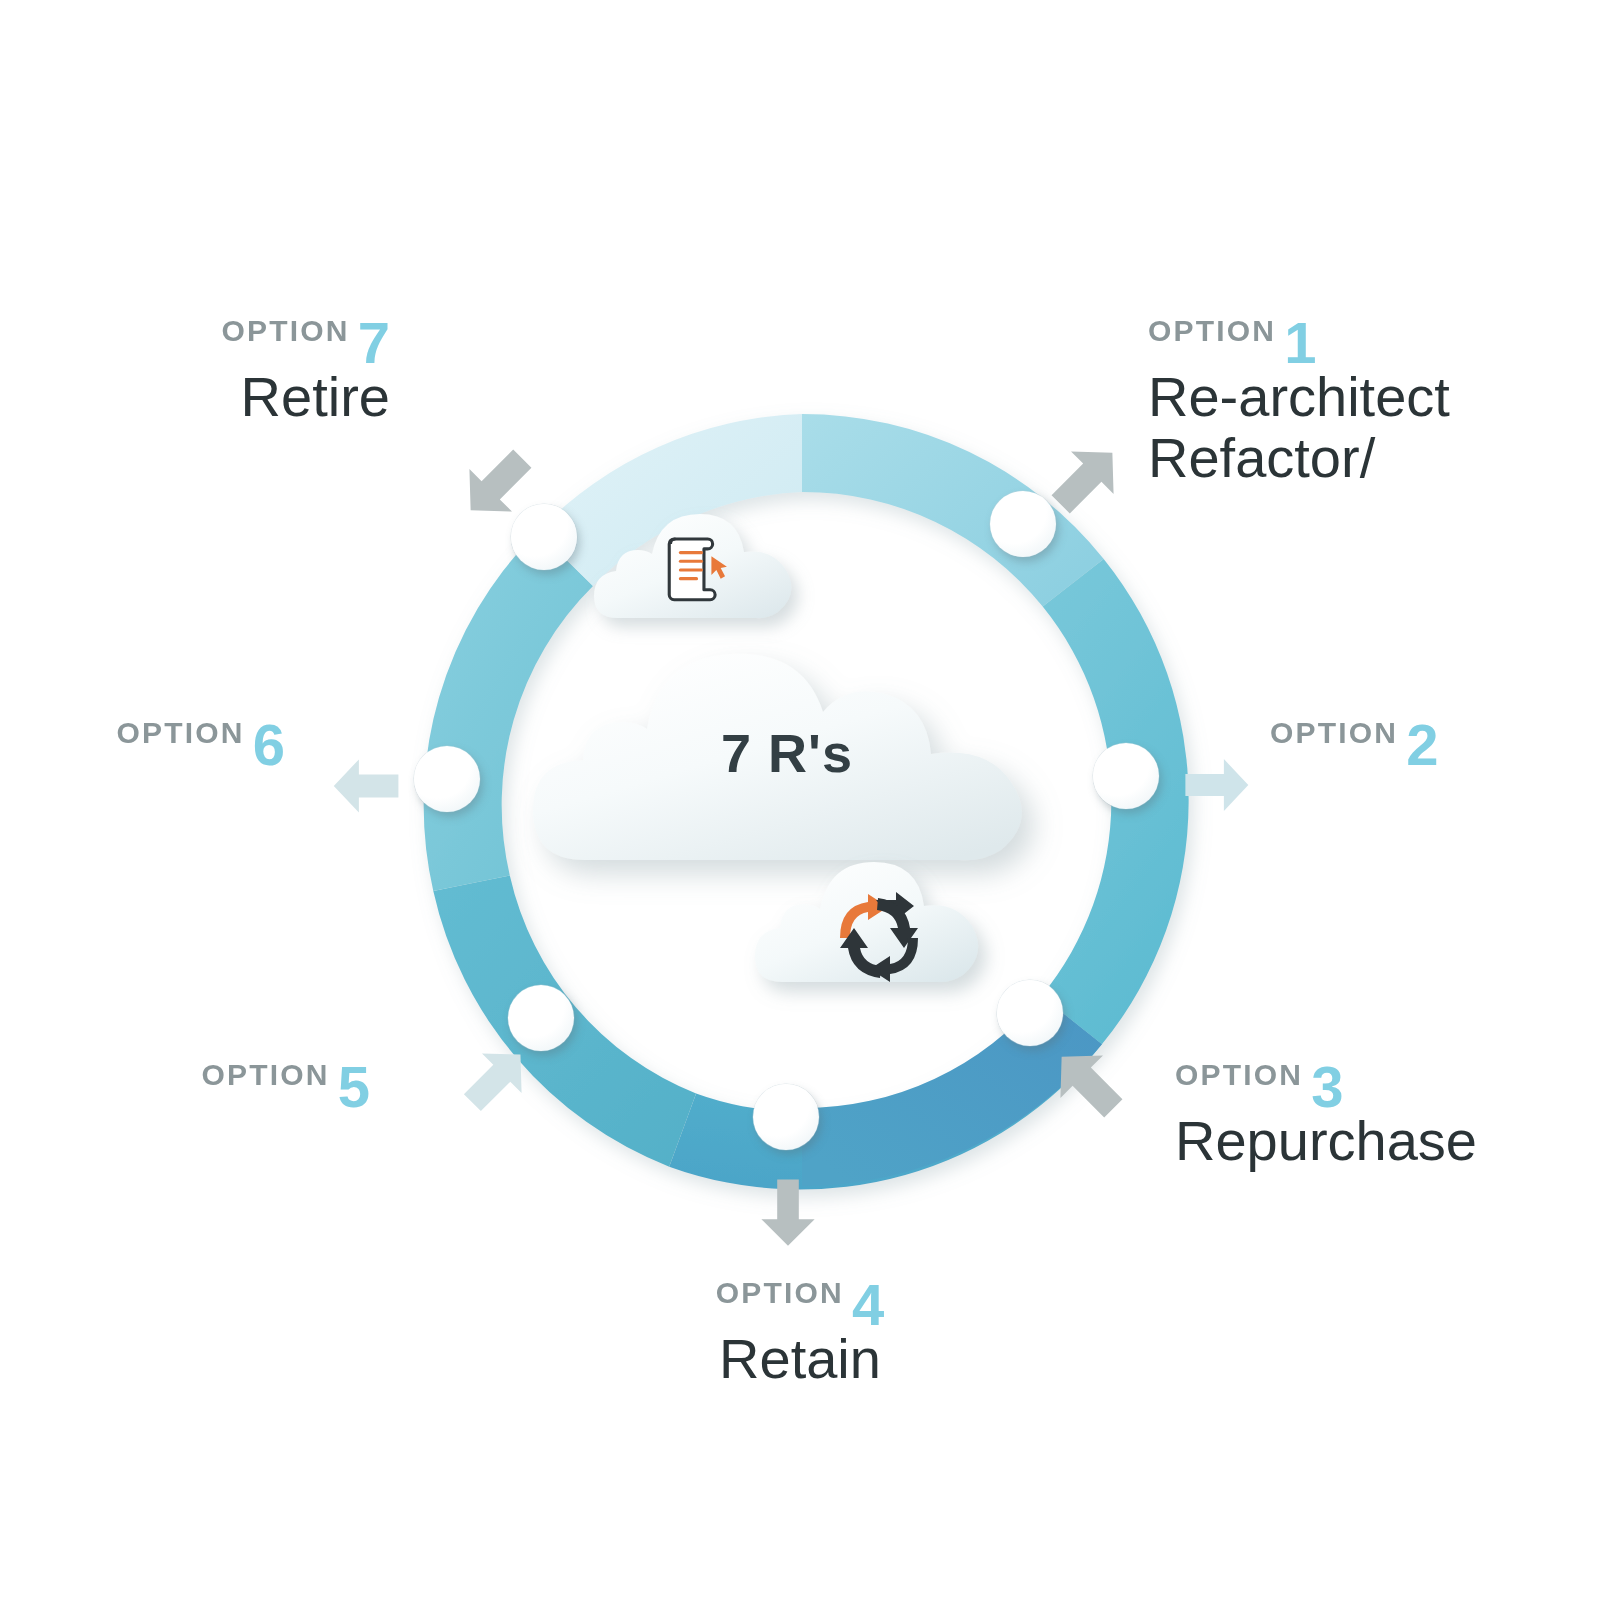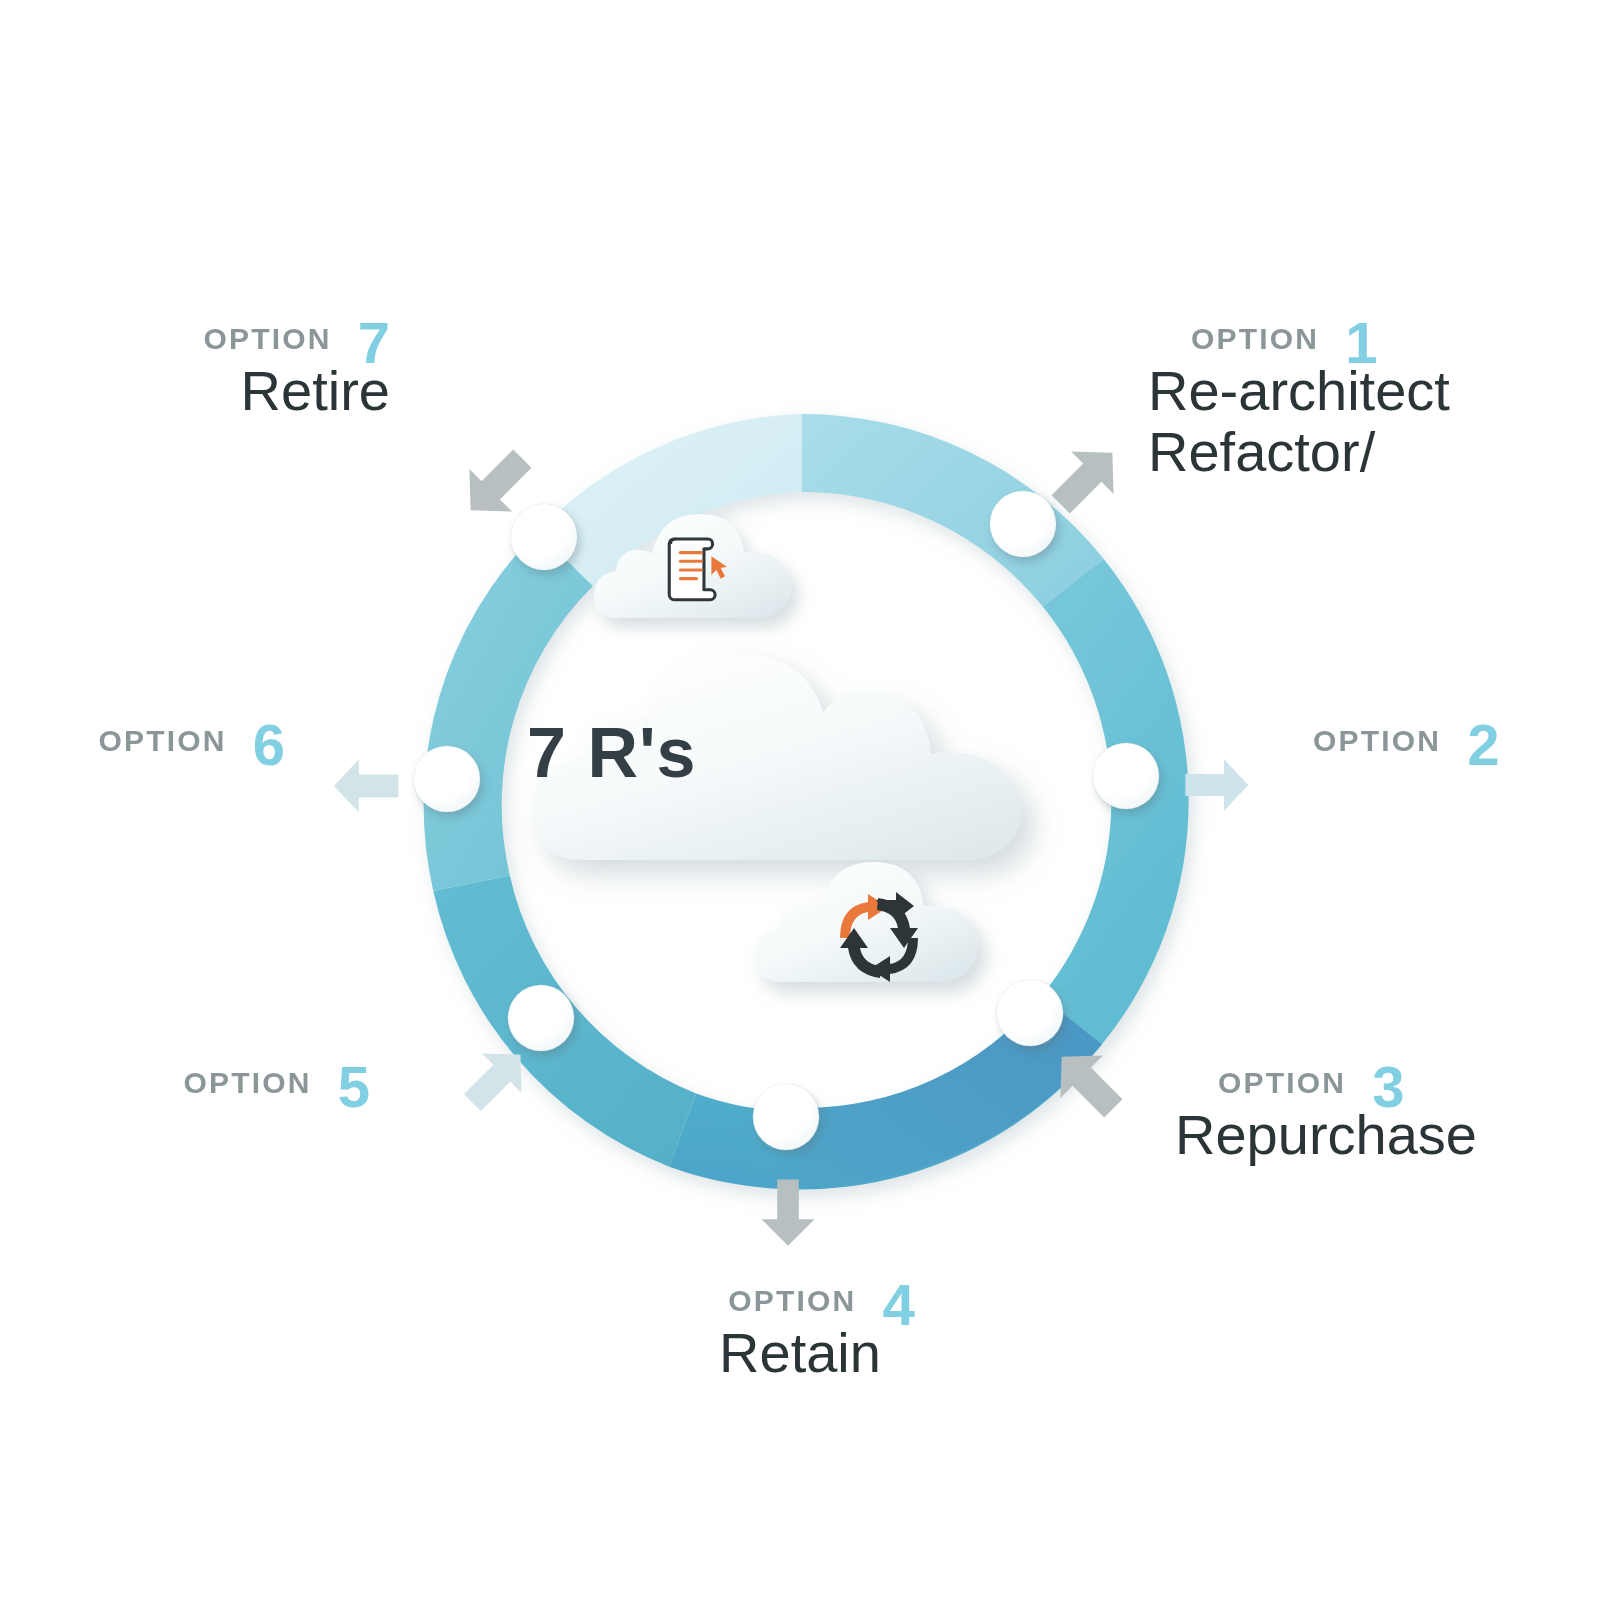--- a/index.html
+++ b/index.html
@@ -41,60 +41,60 @@
 
   
   .cloud { position:absolute; z-index:14; }
   .cloud svg { display:block; overflow:visible; }
 
   #center-cloud { left:527px; top:628px; z-index:15; }
   #center-label {
     position:absolute;
     left:527px; top:628px;
     width:520px; height:250px;
-    display:flex; align-items:center; justify-content:flex-start;
-    font-size:70px;
+    display:flex; align-items:center; justify-content:center;
+    font-size:54px;
     font-weight:bold;
     color:#333f44;
     letter-spacing:1px;
     z-index:16;
     pointer-events:none;
   }
   #cloud-doc   { left:592px; top:500px; z-index:13; }
   #cloud-sync  { left:752px; top:846px; z-index:17; }
 
   
   .opt { position:absolute; z-index:20; }
   .opt .head {
     display:flex;
-    align-items:center;
-    gap:26px;
+    align-items:flex-start;
+    gap:8px;
     white-space:nowrap;
     line-height:1;
-    padding-left:43px;
   }
   .opt .word {
     font-size:30px;
     font-weight:bold;
     letter-spacing:2.2px;
     color:#8b9699;
   }
   .opt .num {
     font-size:58px;
     font-weight:bold;
     color:#81cfe3;
     line-height:0.78;
     position:relative;
     top:4px;
   }
   .opt .title {
     font-size:56px;
     color:#2b3437;
     line-height:1.08;
     white-space:nowrap;
+    margin-top:6px;
   }
   .opt.right .head { justify-content:flex-start; }
   .opt.left  { text-align:right; }
   .opt.left  .head { justify-content:flex-end; }
   .opt.center { text-align:center; }
   .opt.center .head { justify-content:center; }
 </style>
 </head>
 <body>
 

